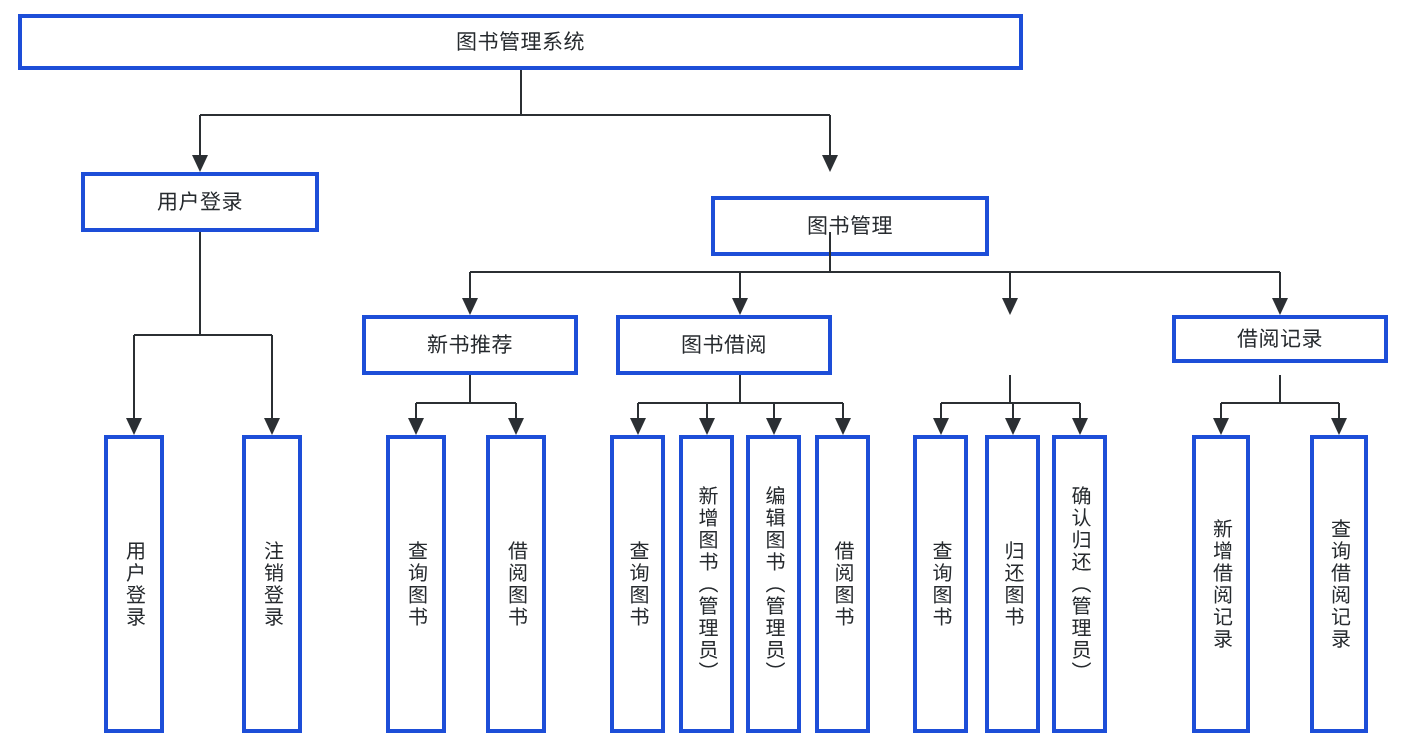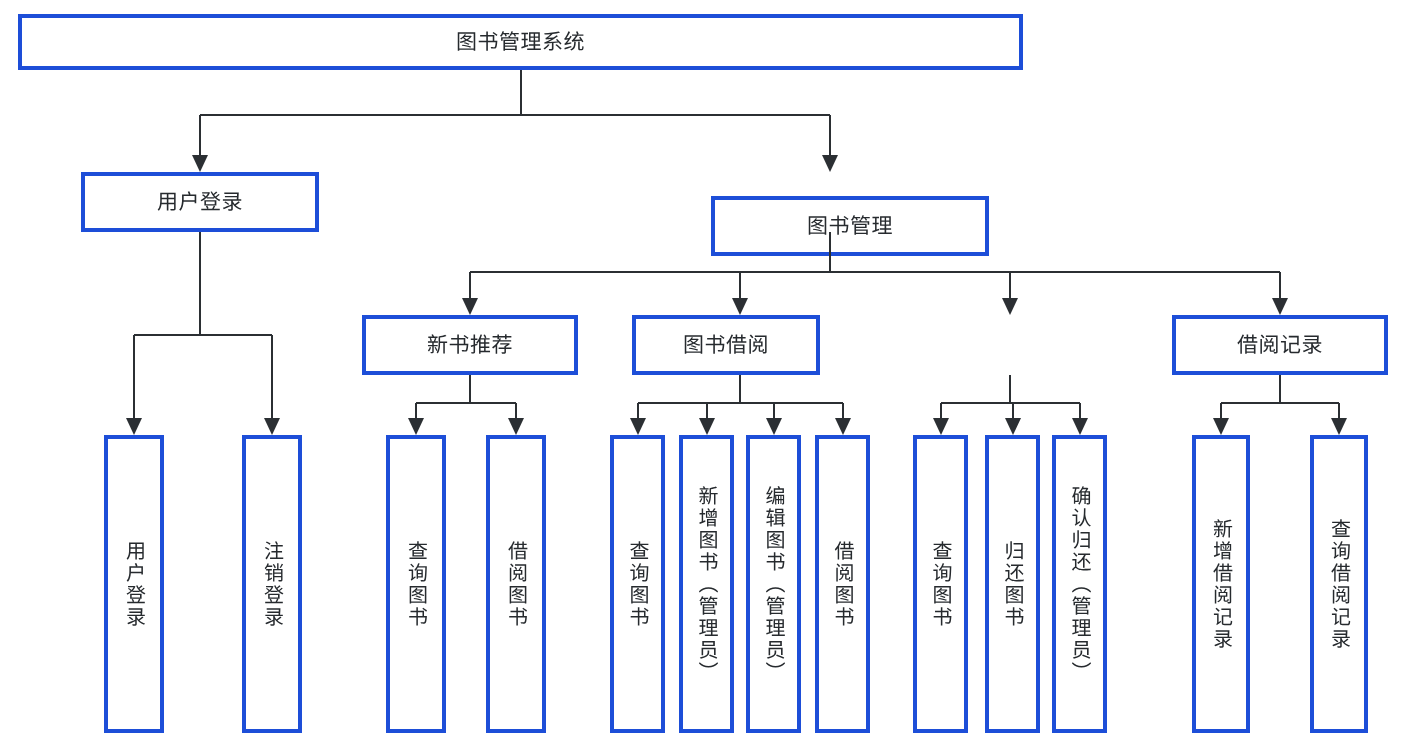--- a/index.html
+++ b/index.html
@@ -80,24 +80,24 @@
   <div class="node horiz" id="node-l1-0" style="left: 81px; top: 172px; width: 238px; height: 60px;">
     <span>用户登录</span>
   </div>
   <div class="node horiz" id="node-l1-1" style="left: 711px; top: 168px; width: 278px; height: 60px; margin-top: 28px;">
     <span>图书管理</span>
   </div>
 
   <div class="node horiz" id="node-l2-0" style="left: 362px; top: 315px; width: 216px; height: 60px;">
     <span>新书推荐</span>
   </div>
-  <div class="node horiz" id="node-l2-1" style="left: 632px; top: 315px; width: 188px; height: 60px;">
+  <div class="node horiz" id="node-l2-1" style="left: 616px; top: 315px; width: 216px; height: 60px;">
     <span>图书借阅</span>
   </div>
-  <div class="node horiz" id="node-l2-3" style="left: 1172px; top: 315px; width: 216px; height: 60px;">
+  <div class="node horiz" id="node-l2-3" style="left: 1172px; top: 315px; width: 216px; height: 48px;">
     <span>借阅记录</span>
   </div>
 
   <div class="node vert" id="node-leaf-0" style="left: 104px; top: 435px; width: 60px; height: 298px;">
     <span class="vlabel">用户登录</span>
   </div>
   <div class="node vert" id="node-leaf-1" style="left: 242px; top: 435px; width: 60px; height: 298px;">
     <span class="vlabel">注销登录</span>
   </div>
   <div class="node vert" id="node-leaf-2" style="left: 386px; top: 435px; width: 60px; height: 298px;">

